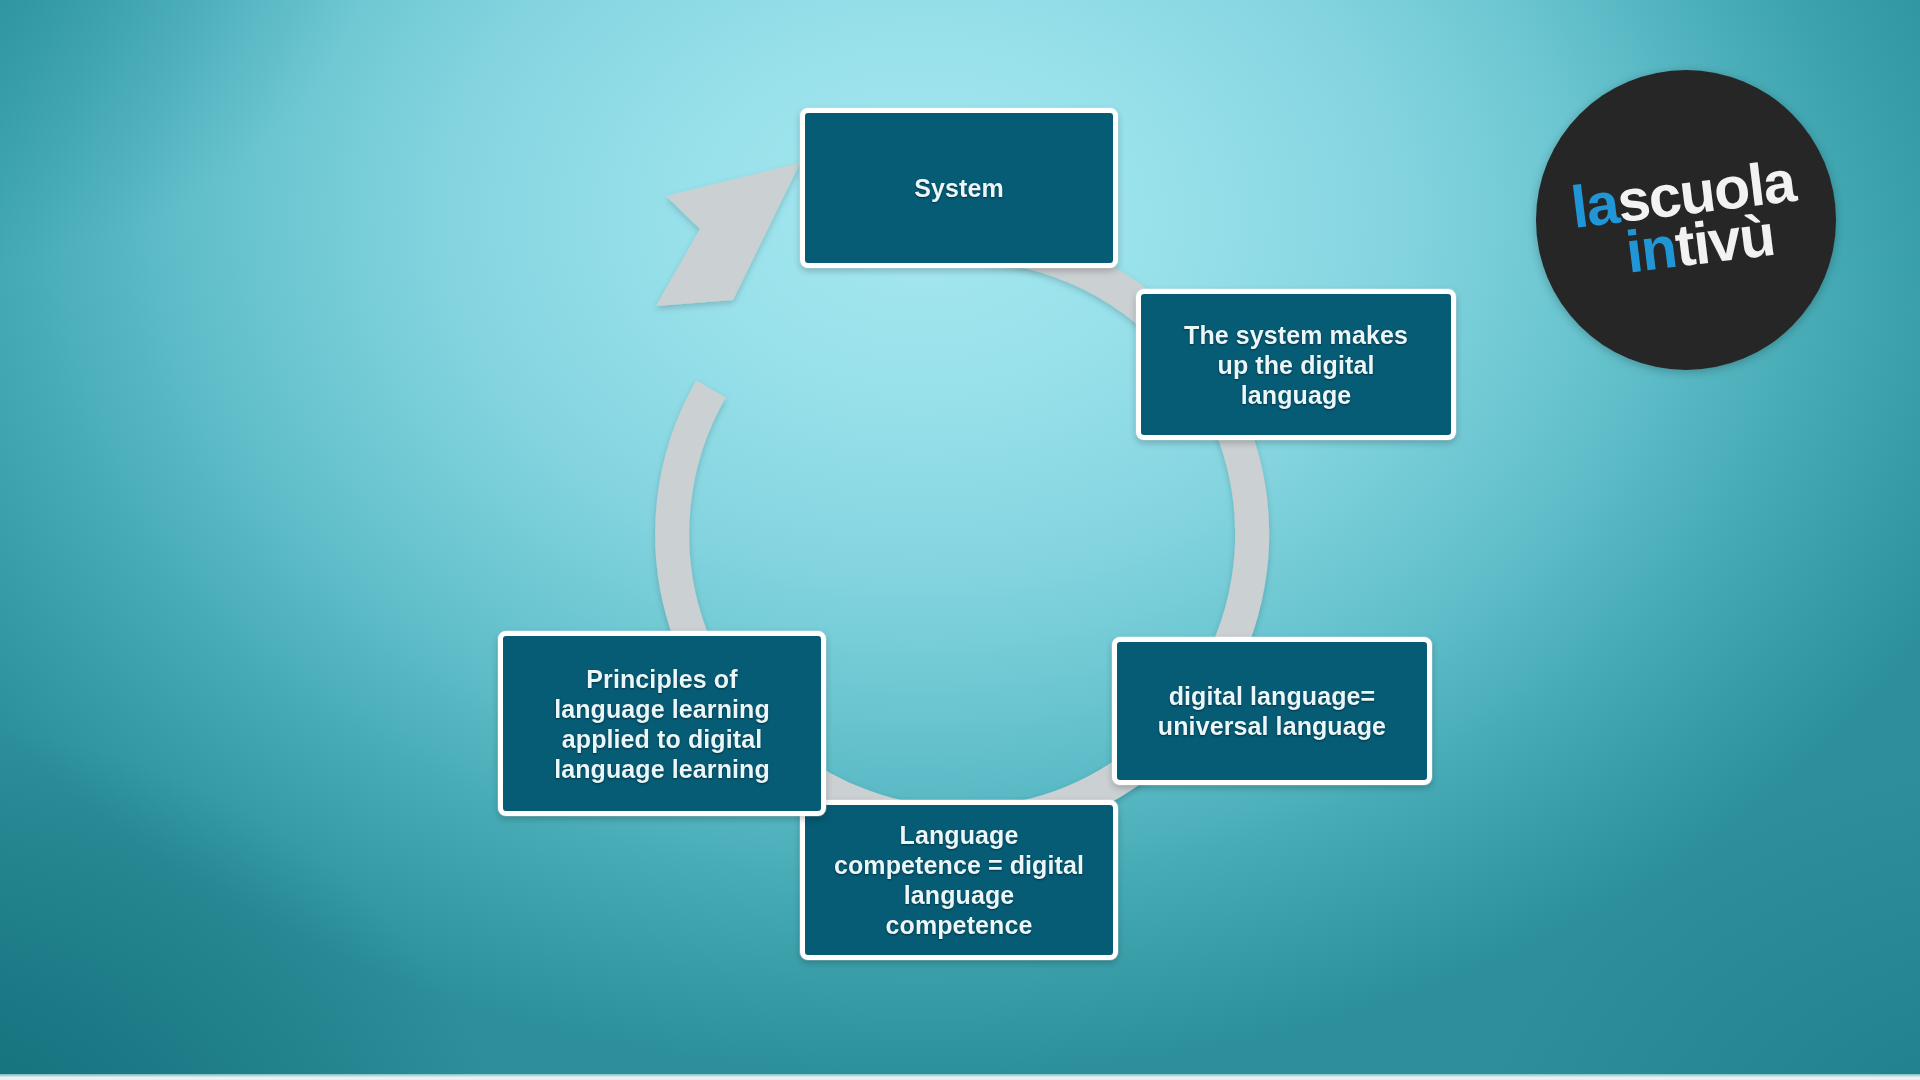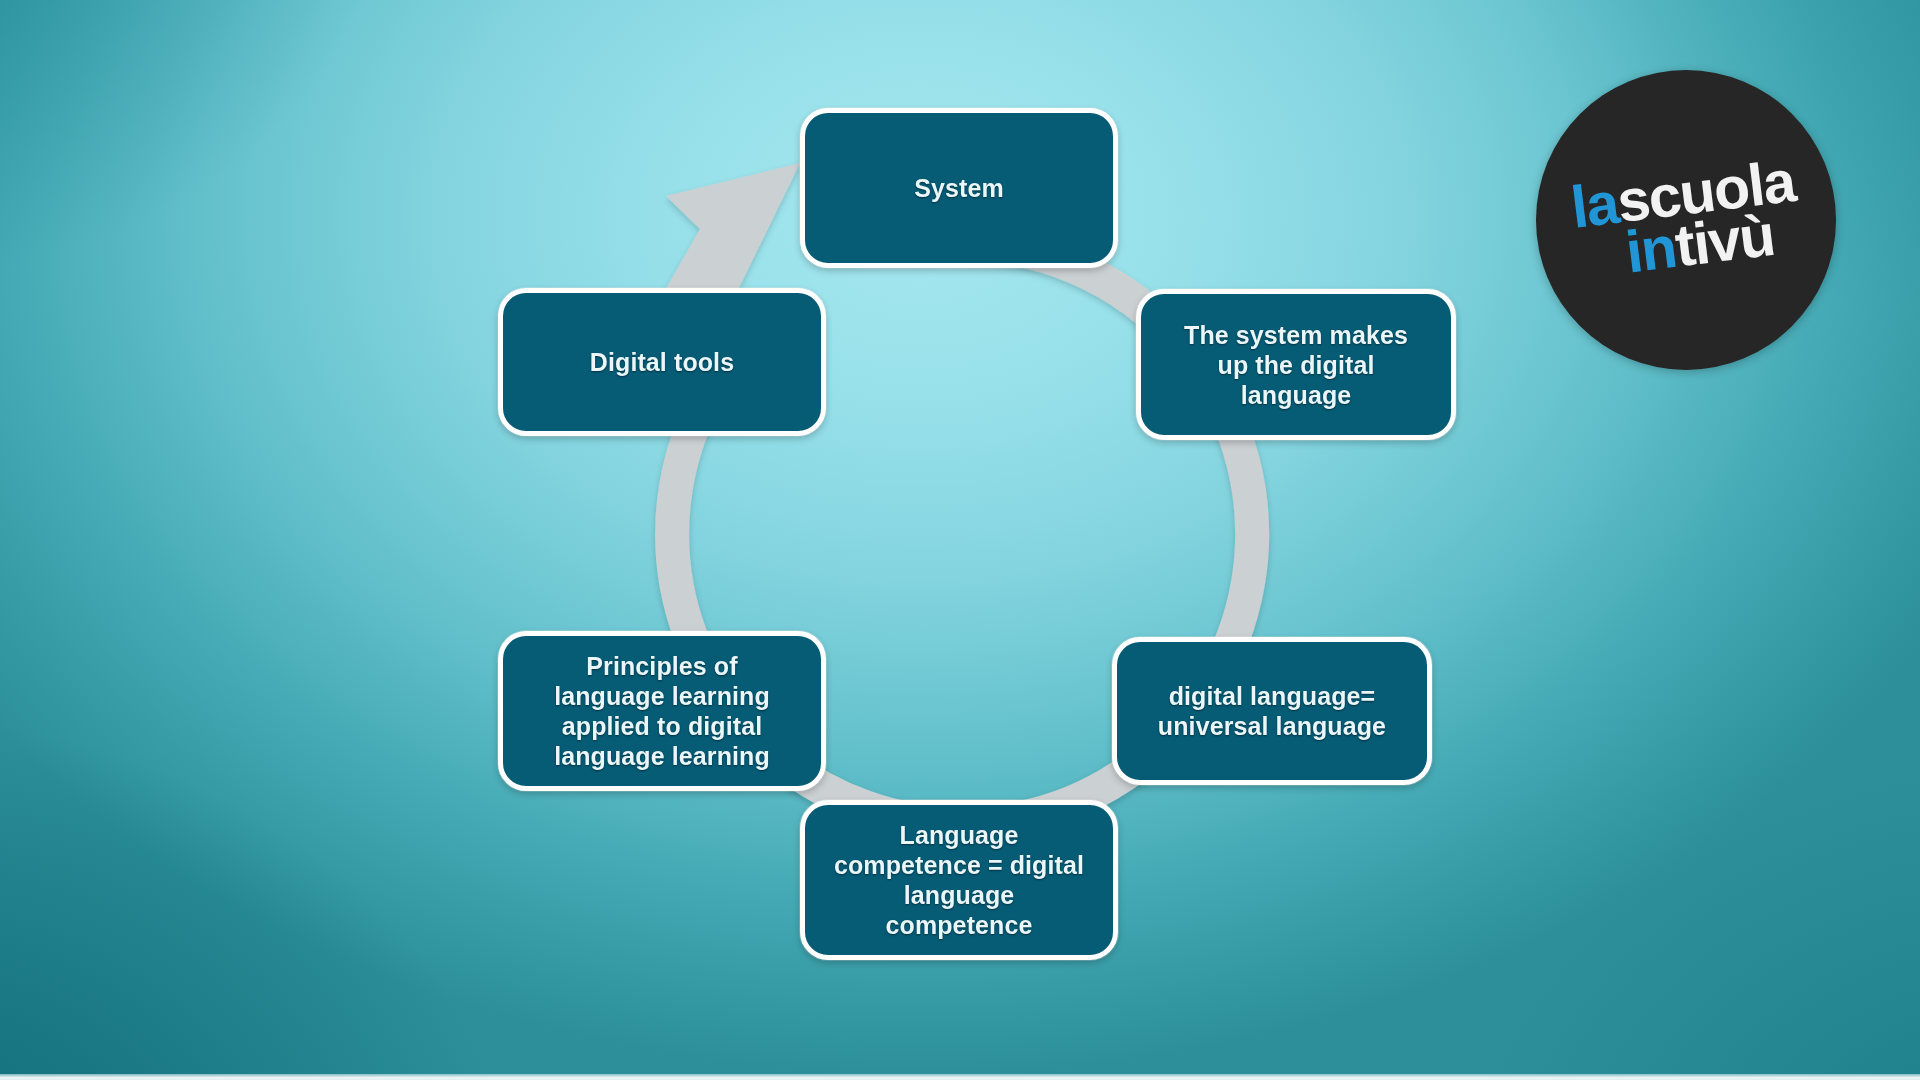--- a/index.html
+++ b/index.html
@@ -49,21 +49,21 @@
     left: 0; top: 0;
     width: 1920px; height: 1080px;
     pointer-events: none;
   }
   
   .node {
     position: absolute;
     box-sizing: border-box;
     background: #065B75;
     border: 5px solid #ffffff;
-    border-radius: 28px;
+    border-radius: 8px;
     box-shadow: 0 3px 7px rgba(0,0,0,0.22), 0 0 0 1px rgba(255,255,255,0.25);
     display: flex;
     align-items: center;
     justify-content: center;
     text-align: center;
     color: #EAF6F8;
     font-size: 25px;
     font-weight: 700;
     line-height: 1.20;
     letter-spacing: 0.1px;
@@ -73,21 +73,21 @@
   }
   .node-inner {
     display: block;
     width: 100%;
   }
   
   .n-system      { left: 800px;  top: 108px; width: 318px;  height: 160px; }
   .n-makesup     { left: 1104px; top: 289px; width: 320px;  height: 151px; margin-left: 32px; }
   .n-universal   { left: 1104px; top: 637px; width: 320px;  height: 148px; margin-left: 8px; }
   .n-competence  { left: 800px;  top: 800px; width: 318px;  height: 160px; }
-  .n-principles  { left: 498px;  top: 631px; width: 328px;  height: 160px; }
+  .n-principles  { left: 498px;  top: 631px; width: 328px;  height: 185px; }
   .n-tools       { left: 498px;  top: 288px; width: 328px;  height: 148px; }
 
   
   .logo {
     position: absolute;
     left: 1536px;
     top: 70px;
     width: 300px;
     height: 300px;
     border-radius: 50%;
@@ -156,23 +156,20 @@
 competence</span>
   </div>
 
   <div class="node n-principles">
     <span class="node-inner">Principles of
 language learning
 applied to digital
 language learning</span>
   </div>
 
-  <div class="node n-tools">
-    <span class="node-inner">Digital tools</span>
-  </div>
 
   <div class="logo">
     <div class="logo-text">
       <div class="logo-l1"><span class="lg-blue">la</span><span class="lg-white">scuola</span></div>
       <div class="logo-l2"><span class="lg-blue">in</span><span class="lg-white">tivù</span></div>
     </div>
   </div>
 
   <div class="bottom-strip"></div>
 

